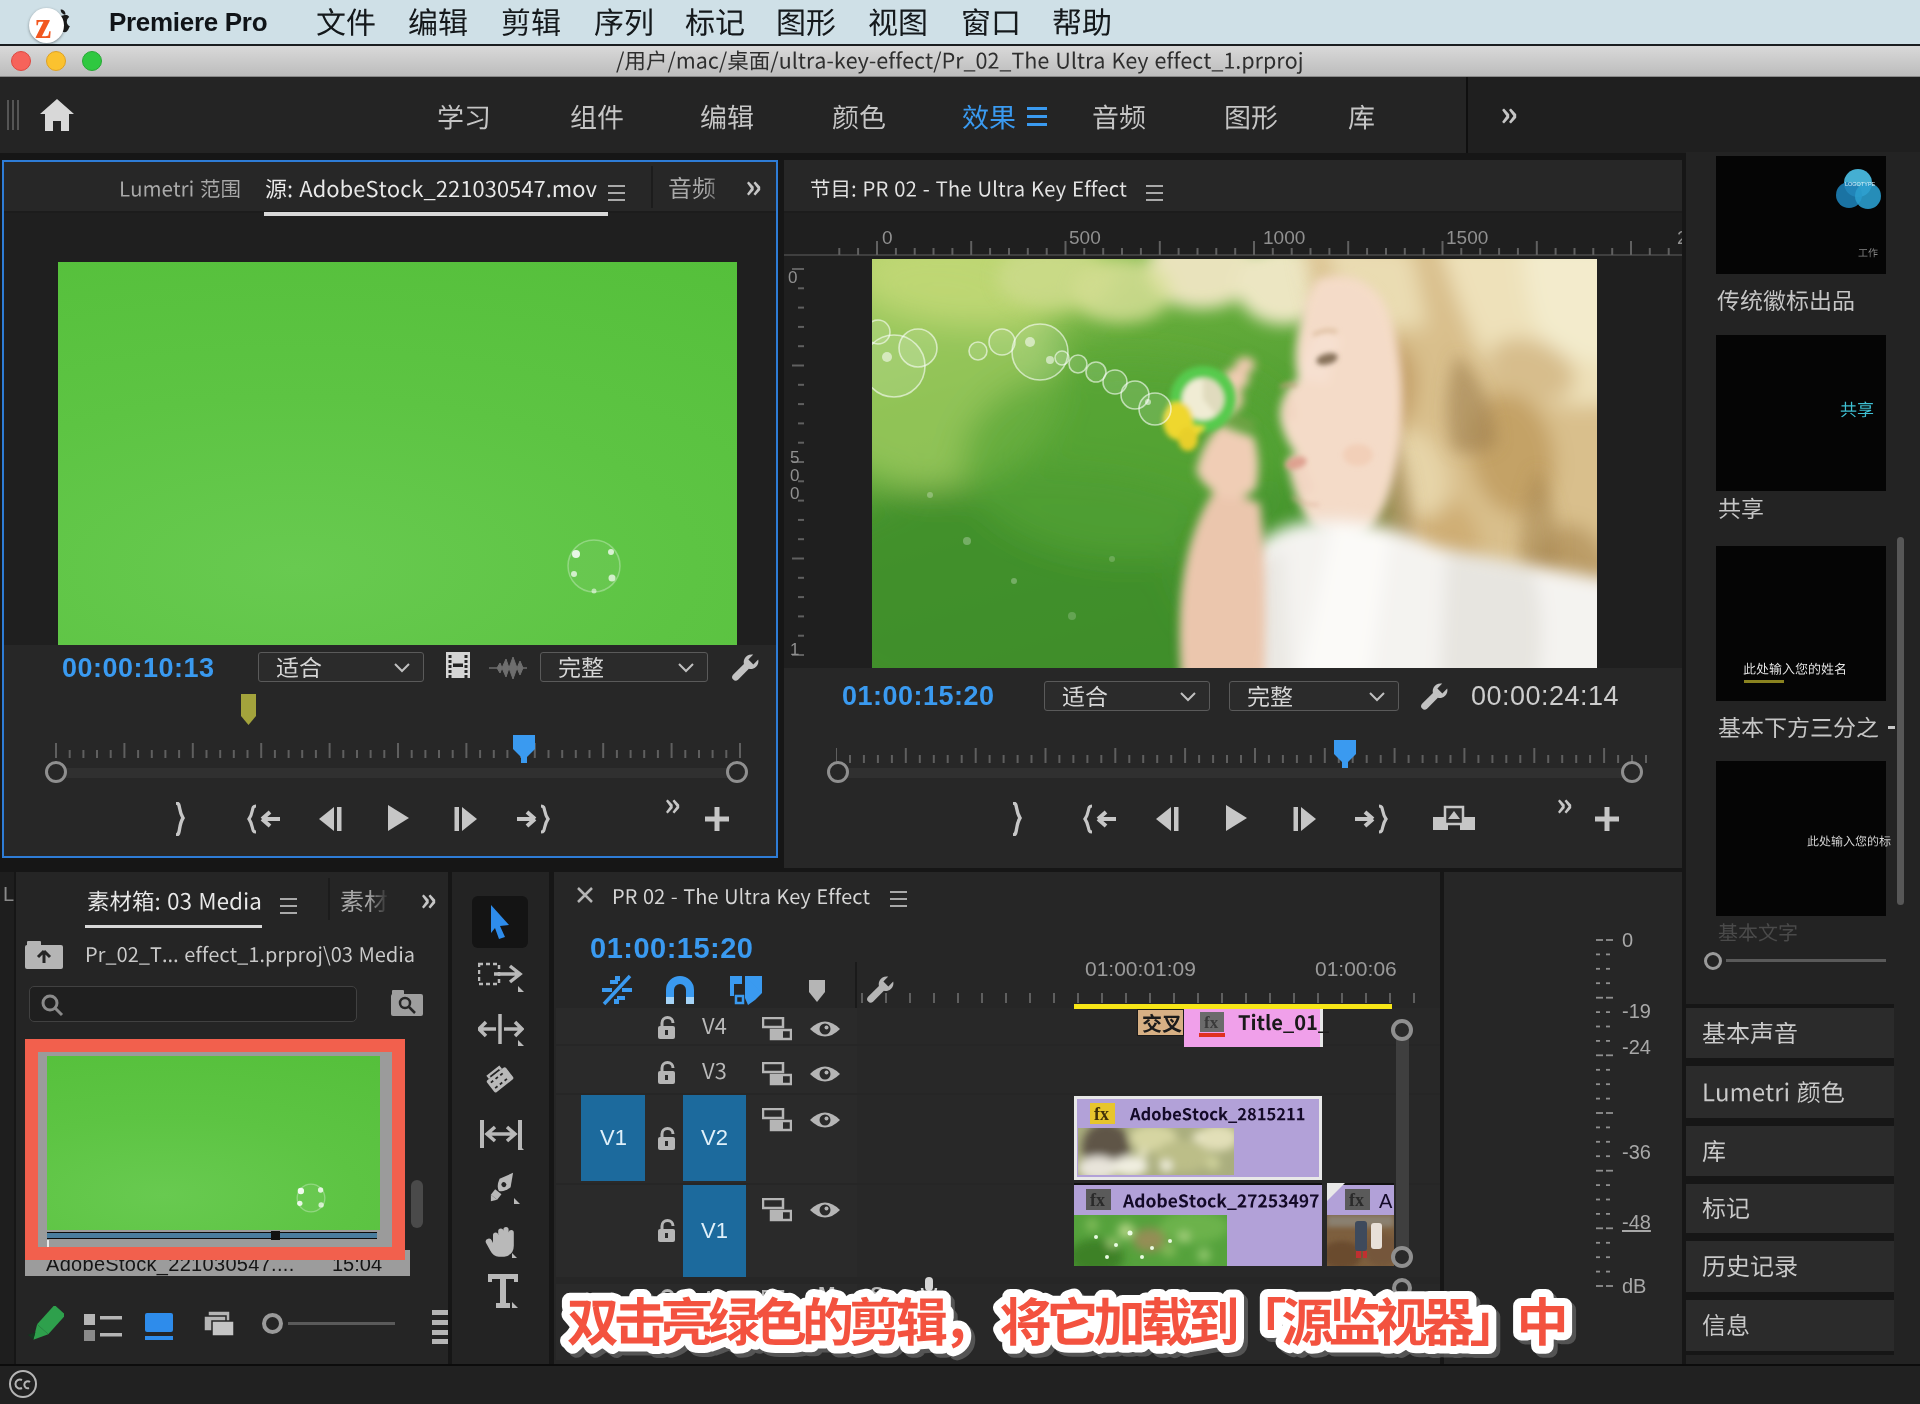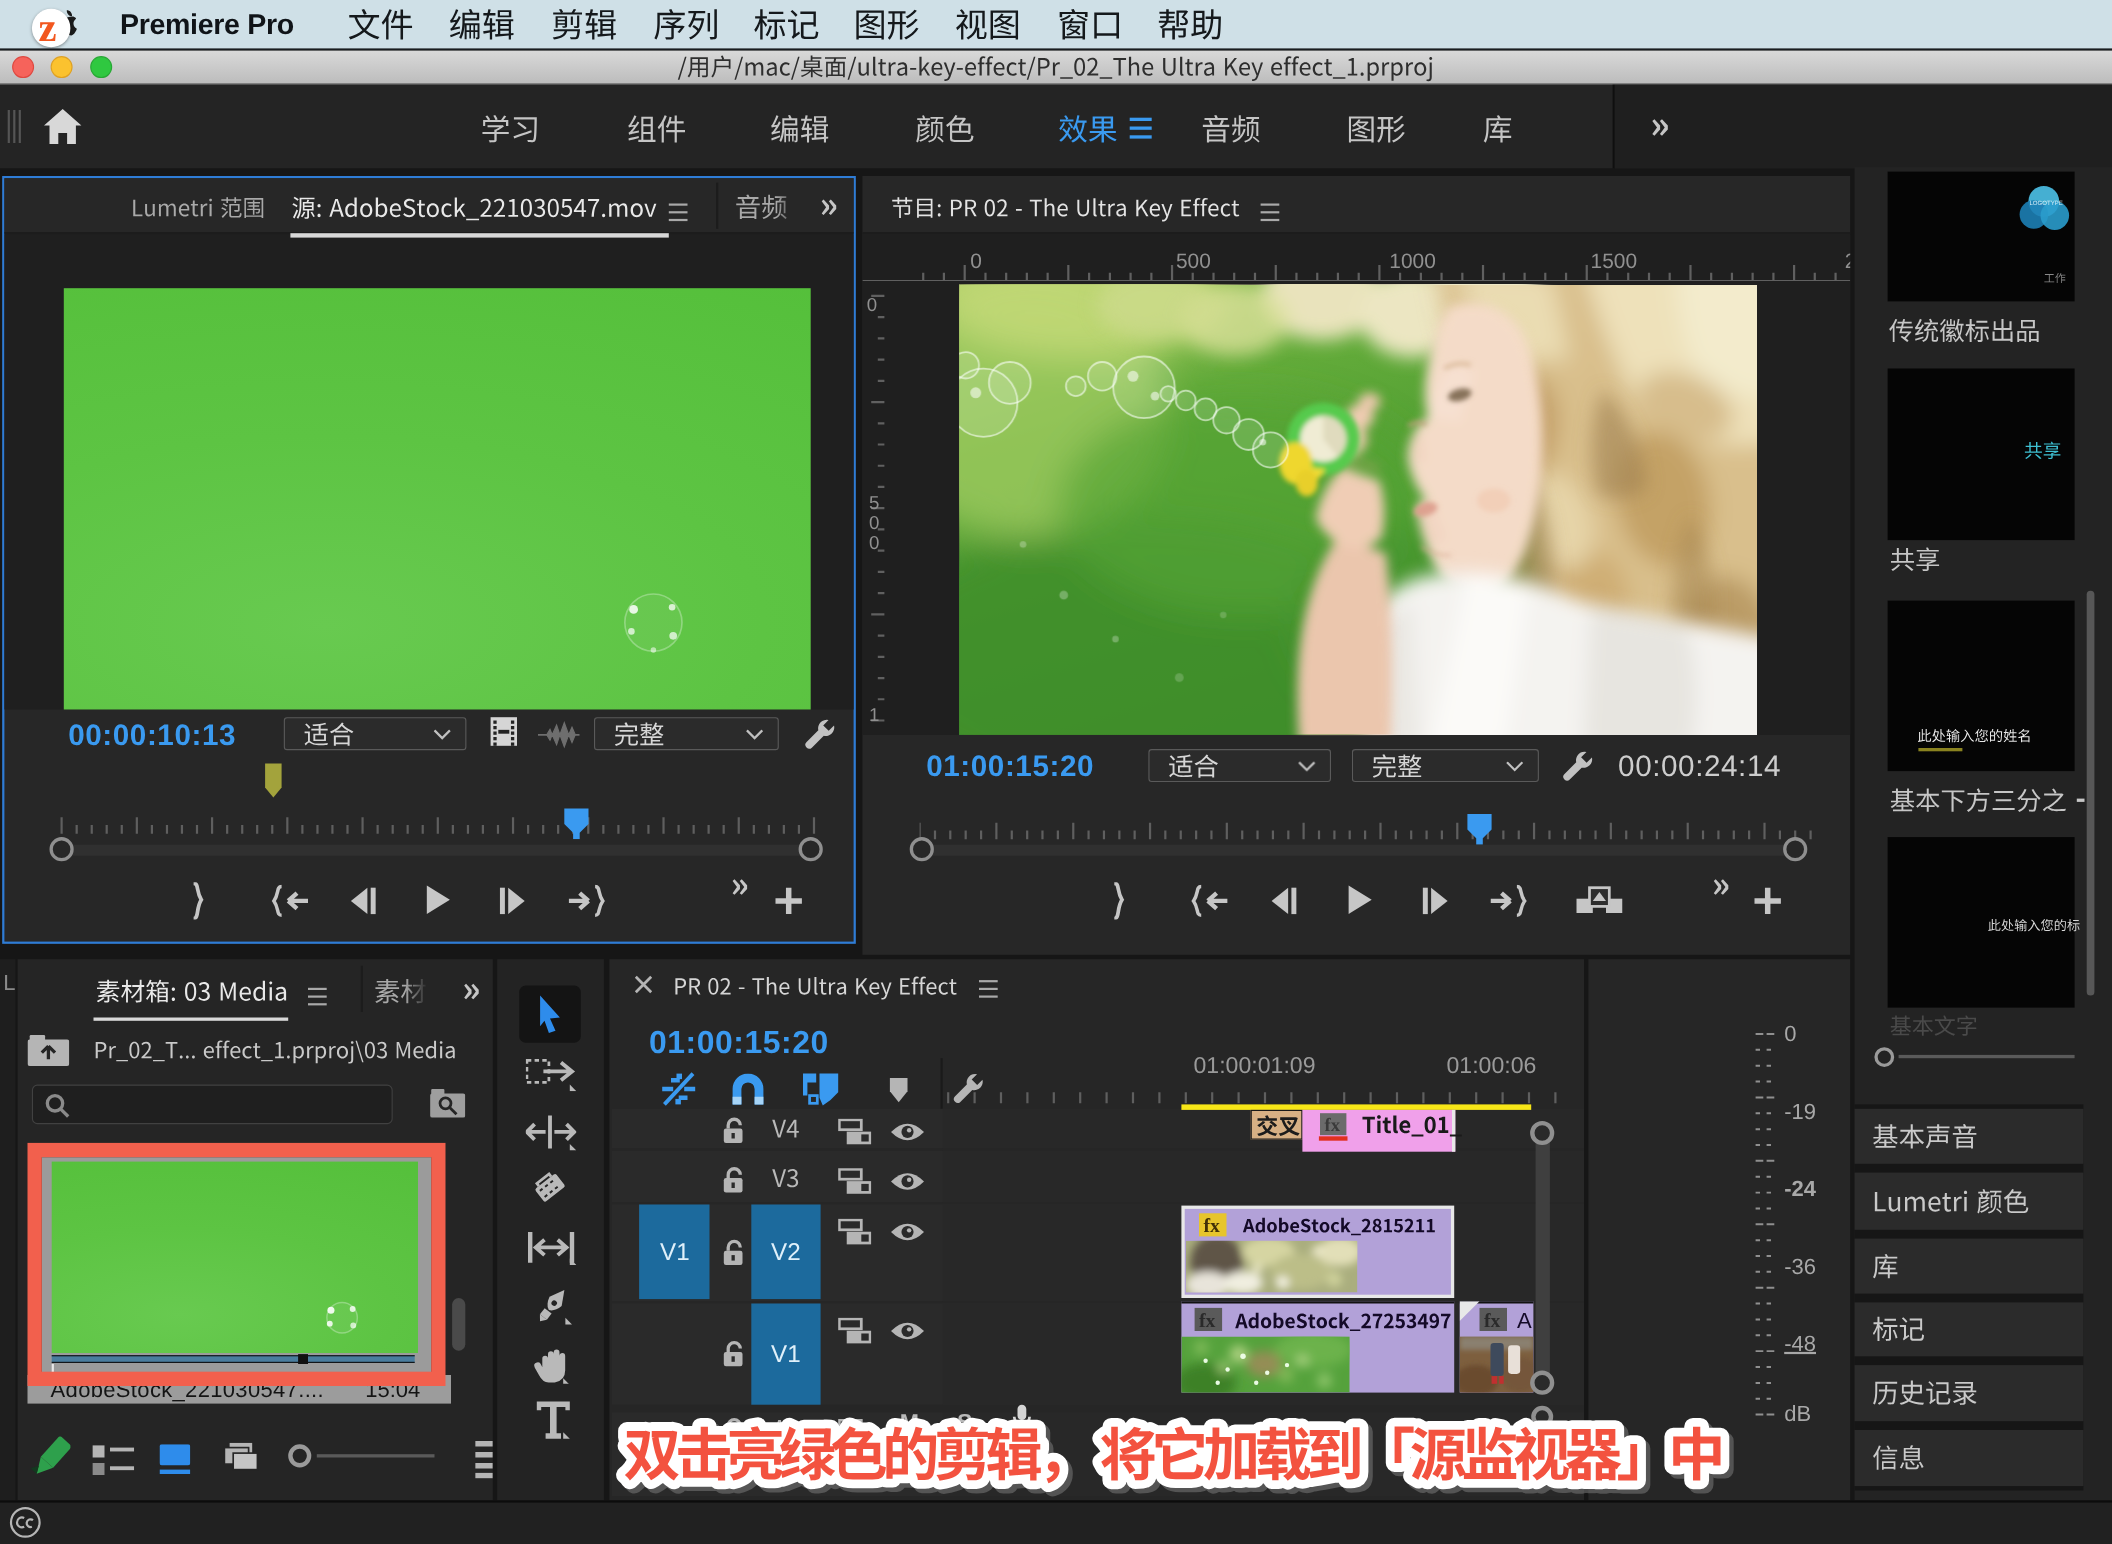--- a/index.html
+++ b/index.html
@@ -1091,21 +1091,21 @@
         <line x1="2" y1="385.2" x2="6" y2="385.2"></line>
         <line x1="12" y1="385.2" x2="16" y2="385.2"></line>
         <line x1="2" y1="399.6" x2="6" y2="399.6"></line>
         <line x1="12" y1="399.6" x2="16" y2="399.6"></line>
         <line x1="2" y1="414.0" x2="9" y2="414.0"></line>
         <line x1="12" y1="414.0" x2="19" y2="414.0"></line>
       </g>
     </svg>
     <div style="position:absolute;left:1622px;top:930px;font-family:'Liberation Sans',sans-serif;font-size:20px;font-weight:400;color:#a8a8a8;letter-spacing:0;white-space:pre;line-height:1;">0</div>
     <div style="position:absolute;left:1622px;top:1001px;font-family:'Liberation Sans',sans-serif;font-size:20px;font-weight:400;color:#a8a8a8;letter-spacing:0;white-space:pre;line-height:1;">-19</div>
-    <div style="position:absolute;left:1622px;top:1071px;font-family:'Liberation Sans',sans-serif;font-size:20px;font-weight:700;color:#a8a8a8;letter-spacing:0;white-space:pre;line-height:1;">-24</div>
+    <div style="position:absolute;left:1622px;top:1037px;font-family:'Liberation Sans',sans-serif;font-size:20px;font-weight:400;color:#a8a8a8;letter-spacing:0;white-space:pre;line-height:1;">-24</div>
     <div style="position:absolute;left:1622px;top:1142px;font-family:'Liberation Sans',sans-serif;font-size:20px;font-weight:400;color:#a8a8a8;letter-spacing:0;white-space:pre;line-height:1;">-36</div>
     <div style="position:absolute;left:1622px;top:1212px;font-family:'Liberation Sans',sans-serif;font-size:20px;font-weight:400;color:#a8a8a8;letter-spacing:0;white-space:pre;line-height:1;text-decoration:underline;">-48</div>
     <div style="position:absolute;left:1622px;top:1276px;font-family:'Liberation Sans',sans-serif;font-size:20px;font-weight:400;color:#a8a8a8;letter-spacing:0;white-space:pre;line-height:1;">dB</div>
     <div style="position:absolute;left:0px;top:1364px;width:1920px;height:40px;background:#212121;border-top:2px solid #0c0c0c;"></div>
     <svg style="position:absolute;left:8px;top:1369px;" width="30" height="30" viewBox="0 0 30 30">
       <circle cx="15" cy="15" r="13" stroke="#b5b5b5" stroke-width="2" fill="none"></circle>
       <path d="M14 11 a4.5 4.5 0 1 0 0 8 M22 13 a3.5 3.5 0 1 0 -1 6" stroke="#b5b5b5" stroke-width="2" fill="none"></path>
     </svg>
     <svg style="position:absolute;left:567px;top:1284px;overflow:visible" width="997" height="78">
       <path transform="translate(4,61.2)" d="M41.8 -34.4C40.8 -27.7 38.9 -21.7 36.4 -16.7C34.2 -21.9 32.7 -28.0 31.7 -34.4ZM25.5 -40.4V-34.4H28.3L25.8 -34.0C27.2 -25.0 29.3 -17.0 32.4 -10.5C29.2 -6.2 25.3 -3.0 20.6 -0.9C22.0 0.3 23.9 2.9 24.8 4.5C29.1 2.2 32.8 -0.7 36.0 -4.4C38.6 -0.7 41.8 2.3 45.7 4.7C46.7 3.0 48.7 0.6 50.1 -0.7C46.0 -2.9 42.7 -6.0 40.0 -10.0C44.5 -17.4 47.4 -27.0 48.6 -39.5L44.5 -40.6L43.4 -40.4ZM2.5 -26.8C5.7 -23.2 9.0 -19.1 12.1 -15.0C9.3 -8.7 5.6 -3.6 1.1 -0.4C2.6 0.7 4.6 3.1 5.6 4.6C9.9 1.1 13.4 -3.4 16.2 -8.9C17.7 -6.6 19.0 -4.4 19.9 -2.4L25.1 -6.9C23.8 -9.6 21.7 -12.7 19.2 -16.0C21.6 -22.6 23.2 -30.4 24.0 -39.4L20.0 -40.6L18.9 -40.4H2.9V-34.4H17.3C16.7 -30.0 15.8 -25.8 14.6 -21.9C12.1 -24.9 9.5 -27.9 7.1 -30.5Z M53.9 -15.4V2.3H85.7V4.7H92.2V-15.5H85.7V-3.8H76.6V-18.5H96.5V-24.8H76.6V-30.8H93.1V-36.9H76.6V-44.1H70.0V-36.9H53.3V-30.8H70.0V-24.8H49.6V-18.5H70.0V-3.8H60.6V-15.4Z M97.1 -19.7V-9.5H102.9V-14.9H136.7V-9.6H142.9V-19.7ZM110.1 -28.8H129.7V-25.9H110.1ZM103.9 -32.9V-21.8H136.4V-32.9ZM108.6 -12.6C108.1 -5.6 107.2 -2.4 96.3 -0.7C97.6 0.6 99.1 3.1 99.7 4.6C110.0 2.5 113.3 -1.2 114.5 -7.4H124.7V-3.3C124.7 2.0 126.1 3.7 131.8 3.7C132.9 3.7 136.0 3.7 137.2 3.7C141.5 3.7 143.1 2.0 143.7 -4.5C142.0 -4.9 139.3 -5.9 138.1 -6.8C137.9 -2.4 137.7 -1.6 136.4 -1.6C135.8 -1.6 133.5 -1.6 132.9 -1.6C131.6 -1.6 131.4 -1.8 131.4 -3.3V-12.6ZM115.4 -43.5C115.9 -42.5 116.4 -41.3 116.8 -40.2H96.4V-35.0H143.5V-40.2H124.0C123.5 -41.6 122.6 -43.4 121.8 -44.7Z M162.2 -16.8C164.2 -15.0 166.7 -12.5 167.8 -10.8L172.0 -14.1C170.8 -15.8 168.3 -18.2 166.2 -19.8ZM142.8 -3.5 144.2 2.4C148.9 0.7 154.7 -1.6 160.1 -3.7L159.1 -8.8C153.1 -6.8 146.9 -4.7 142.8 -3.5ZM163.8 -42.6V-37.4H182.2L182.1 -34.4H164.7V-29.7H181.9L181.7 -26.5H162.3V-21.1H173.4V-13.0C168.5 -9.9 163.4 -6.6 160.0 -4.8L163.4 0.0C166.4 -2.1 170.0 -4.6 173.4 -7.2V-1.5C173.4 -0.9 173.2 -0.7 172.6 -0.7C171.9 -0.7 170.0 -0.7 168.2 -0.8C169.0 0.7 169.8 3.0 169.9 4.6C173.0 4.6 175.3 4.5 177.0 3.6C178.6 2.8 179.1 1.3 179.1 -1.4V-7.2C181.7 -3.8 184.9 -1.1 188.5 0.6C189.4 -0.9 191.0 -3.0 192.3 -4.2C188.7 -5.5 185.4 -7.6 182.8 -10.3C185.6 -12.2 188.6 -14.5 191.2 -16.7L186.2 -19.7C184.7 -17.9 182.3 -15.8 180.1 -13.9L179.1 -15.5V-21.1H191.5V-26.5H187.5C187.9 -31.6 188.2 -37.5 188.3 -42.6L183.9 -42.8L182.9 -42.6ZM144.2 -21.5C145.0 -21.9 146.1 -22.2 150.2 -22.7C148.6 -20.3 147.2 -18.4 146.5 -17.6C145.0 -15.7 143.9 -14.5 142.6 -14.2C143.3 -12.7 144.2 -9.9 144.5 -8.8C145.8 -9.6 147.9 -10.1 159.6 -12.4C159.5 -13.7 159.6 -16.0 159.8 -17.6L152.2 -16.4C155.5 -20.6 158.6 -25.5 161.1 -30.3L156.0 -33.3C155.2 -31.6 154.3 -29.7 153.3 -28.0L149.6 -27.7C152.2 -31.8 154.8 -36.9 156.5 -41.5L150.6 -44.3C149.0 -38.3 146.0 -32.0 145.0 -30.4C144.0 -28.7 143.1 -27.7 142.1 -27.4C142.8 -25.7 143.9 -22.7 144.2 -21.5Z M211.5 -24.0V-17.7H201.8V-24.0ZM217.6 -24.0H227.1V-17.7H217.6ZM217.4 -34.6C216.1 -32.9 214.5 -31.1 213.0 -29.7H201.3C202.9 -31.3 204.3 -32.9 205.7 -34.6ZM205.4 -44.6C201.8 -38.1 195.5 -32.0 189.4 -28.3C190.4 -27.0 192.1 -23.8 192.7 -22.4C193.7 -23.1 194.7 -23.9 195.7 -24.6V-5.7C195.7 1.8 198.7 3.7 208.4 3.7C210.7 3.7 223.9 3.7 226.3 3.7C235.1 3.7 237.3 1.2 238.4 -7.4C236.7 -7.7 234.1 -8.7 232.5 -9.6C231.8 -3.1 231.1 -2.0 226.0 -2.0C222.9 -2.0 211.0 -2.0 208.3 -2.0C202.7 -2.0 201.8 -2.5 201.8 -5.7V-11.8H227.1V-10.1H233.2V-29.7H220.5C222.8 -32.2 225.1 -34.9 226.9 -37.5L222.9 -40.5L221.7 -40.1H209.7L211.0 -42.4Z M262.9 -21.1C265.4 -17.3 268.6 -12.2 270.1 -9.0L275.4 -12.2C273.8 -15.3 270.3 -20.3 267.8 -23.9ZM265.4 -44.1C263.9 -38.0 261.4 -31.7 258.4 -27.2V-35.7H250.3C251.2 -37.9 252.2 -40.6 253.0 -43.2L246.2 -44.2C246.0 -41.7 245.4 -38.3 244.7 -35.7H238.8V3.1H244.5V-0.7H258.4V-25.2C259.8 -24.3 261.6 -23.0 262.5 -22.2C264.1 -24.4 265.6 -27.2 267.0 -30.4H278.2C277.7 -12.0 277.0 -4.2 275.4 -2.5C274.8 -1.8 274.2 -1.6 273.2 -1.6C271.8 -1.6 268.7 -1.6 265.4 -1.9C266.5 -0.2 267.3 2.4 267.4 4.2C270.5 4.3 273.6 4.3 275.6 4.1C277.7 3.7 279.2 3.1 280.6 1.1C282.8 -1.6 283.4 -9.9 284.0 -33.3C284.1 -34.1 284.1 -36.1 284.1 -36.1H269.4C270.2 -38.3 270.9 -40.6 271.5 -42.7ZM244.5 -30.3H252.8V-21.8H244.5ZM244.5 -6.2V-16.4H252.8V-6.2Z M311.6 -32.0V-18.8H316.8V-32.0ZM321.5 -33.2V-17.9C321.5 -17.3 321.3 -17.2 320.6 -17.2C320.1 -17.1 318.1 -17.1 316.4 -17.2C316.9 -16.1 317.6 -14.5 317.9 -13.2C320.9 -13.2 323.1 -13.2 324.7 -13.8C326.4 -14.5 326.9 -15.4 326.9 -17.7V-33.2ZM316.1 -44.4C315.6 -43.0 314.5 -41.0 313.6 -39.5H299.6L301.9 -39.9C301.6 -41.2 300.6 -43.2 299.6 -44.5L293.8 -43.4C294.5 -42.3 295.2 -40.7 295.6 -39.5H285.1V-34.8H331.0V-39.5H319.8C320.6 -40.7 321.5 -42.0 322.4 -43.4ZM286.2 -12.0V-7.1H301.2C299.5 -3.4 295.7 -1.4 284.3 -0.3C285.3 0.9 286.7 3.4 287.1 4.9C301.3 3.0 305.9 -0.7 307.7 -7.1H321.6C321.1 -3.5 320.5 -1.7 319.8 -1.0C319.2 -0.7 318.7 -0.6 317.7 -0.6C316.5 -0.6 313.7 -0.6 311.0 -0.9C311.9 0.6 312.6 2.8 312.7 4.4C315.7 4.5 318.6 4.5 320.3 4.4C322.1 4.3 323.5 3.8 324.8 2.7C326.3 1.1 327.2 -2.3 328.0 -9.7C328.1 -10.5 328.2 -12.0 328.2 -12.0ZM302.4 -29.1V-27.1H293.5V-29.1ZM288.4 -32.8V-13.4H293.5V-18.6H302.4V-17.6C302.4 -17.1 302.2 -17.0 301.8 -17.0C301.3 -17.0 299.9 -17.0 298.6 -17.0C299.1 -16.1 299.7 -14.7 299.9 -13.5C302.4 -13.5 304.4 -13.5 305.7 -14.1C307.1 -14.7 307.5 -15.5 307.5 -17.6V-32.8ZM302.4 -23.9V-21.8H293.5V-23.9Z M358.8 -38.3H369.8V-35.0H358.8ZM353.1 -42.6V-30.6H375.8V-42.6ZM332.8 -16.1C333.2 -16.6 335.1 -16.9 336.7 -16.9H340.9V-11.1C337.0 -10.5 333.3 -10.0 330.5 -9.6L331.7 -3.6L340.9 -5.3V4.5H346.6V-6.3L350.9 -7.2L350.6 -12.5L346.6 -12.0V-16.9H349.9V-22.5H346.6V-29.8H340.9V-22.5H337.9C339.2 -25.6 340.5 -29.0 341.6 -32.7H350.6V-38.5H343.2C343.6 -40.0 343.9 -41.6 344.2 -43.1L338.2 -44.2C337.9 -42.3 337.6 -40.4 337.2 -38.5H331.0V-32.7H335.8C334.9 -29.3 334.0 -26.6 333.6 -25.5C332.7 -23.2 332.0 -21.7 330.9 -21.4C331.5 -20.0 332.5 -17.2 332.8 -16.1ZM369.5 -23.5V-20.6H359.1V-23.5ZM349.5 -5.1 350.5 0.4 369.5 -1.2V4.6H375.3V-1.8L379.2 -2.1L379.2 -7.2L375.3 -6.9V-23.5H378.7V-28.5H350.5V-23.5H353.4V-5.3ZM369.5 -16.2V-13.5H359.1V-16.2ZM369.5 -9.1V-6.4L359.1 -5.7V-9.1Z M386.1 7.2C392.5 5.3 396.3 0.5 396.3 -5.5C396.3 -9.8 394.4 -12.6 390.7 -12.6C388.0 -12.6 385.6 -10.8 385.6 -7.9C385.6 -4.9 388.0 -3.2 390.6 -3.2L391.1 -3.3C390.8 -0.6 388.4 1.7 384.4 3.0Z M458.1 -30.8C459.4 -29.7 460.8 -28.2 461.8 -26.8C458.4 -25.4 454.6 -24.3 450.8 -23.6C451.7 -22.5 453.0 -20.4 453.7 -18.9H450.9V-13.2H458.6L453.7 -10.7C456.1 -7.9 458.7 -4.0 459.7 -1.5L465.2 -4.5C464.0 -7.0 461.2 -10.6 458.9 -13.2H470.7V-2.1C470.7 -1.4 470.4 -1.2 469.6 -1.2C468.7 -1.2 465.7 -1.2 463.1 -1.3C463.9 0.4 464.7 2.9 465.0 4.5C469.0 4.5 472.0 4.5 474.1 3.5C476.2 2.7 476.8 1.0 476.8 -2.0V-13.2H482.5V-18.9H476.8V-24.0H470.7V-18.9H454.7C466.7 -21.8 477.4 -27.5 482.4 -38.3L478.3 -40.4L477.2 -40.1H468.3C469.0 -40.9 469.7 -41.7 470.4 -42.5L463.9 -44.2C461.2 -40.2 456.0 -36.1 450.3 -33.9C451.5 -32.9 453.5 -31.0 454.4 -29.8C457.3 -31.2 460.3 -33.1 463.0 -35.2H473.5C471.7 -33.0 469.4 -31.0 466.7 -29.4C465.7 -30.8 464.1 -32.3 462.7 -33.4ZM434.0 -33.6C436.4 -31.1 439.2 -27.6 440.4 -25.3L443.2 -27.6V-19.1C439.7 -16.4 436.4 -13.8 434.1 -12.3L437.1 -6.8C439.1 -8.4 441.1 -10.1 443.2 -11.9V4.6H449.2V-44.2H443.2V-31.6C441.7 -33.4 439.8 -35.5 438.3 -37.1Z M490.3 -27.2V-5.8C490.3 1.5 492.9 3.5 501.9 3.5C503.8 3.5 513.9 3.5 516.0 3.5C524.0 3.5 526.2 0.9 527.1 -8.0C525.3 -8.4 522.5 -9.5 520.9 -10.6C520.3 -3.8 519.7 -2.7 515.6 -2.7C513.2 -2.7 504.3 -2.7 502.2 -2.7C497.6 -2.7 496.9 -3.1 496.9 -5.8V-11.5C505.5 -13.5 514.7 -16.1 521.7 -19.3L516.7 -24.3C511.7 -21.7 504.3 -19.1 496.9 -17.2V-27.2ZM500.9 -42.9C501.7 -41.3 502.5 -39.3 503.1 -37.5H483.6V-25.3H489.8V-31.6H520.8V-25.3H527.3V-37.5H510.1C509.6 -39.5 508.3 -42.4 507.0 -44.7Z M555.6 -38.2V3.6H561.6V-0.1H568.3V3.2H574.6V-38.2ZM561.6 -6.0V-32.2H568.3V-6.0ZM535.3 -43.4 535.3 -34.8H529.2V-28.8H535.2C534.9 -16.5 533.5 -6.6 527.6 0.1C529.2 1.0 531.2 3.2 532.2 4.7C538.9 -3.1 540.8 -14.8 541.3 -28.8H546.6C546.2 -11.3 545.8 -4.8 544.8 -3.4C544.2 -2.7 543.8 -2.4 543.0 -2.4C542.1 -2.4 540.2 -2.5 538.1 -2.7C539.1 -0.9 539.8 1.8 539.9 3.6C542.3 3.7 544.6 3.7 546.2 3.4C547.9 3.0 549.0 2.4 550.2 0.7C551.9 -1.7 552.2 -9.8 552.7 -32.0C552.7 -32.8 552.7 -34.8 552.7 -34.8H541.4L541.5 -43.4Z M611.8 -40.8C614.0 -38.6 616.6 -35.5 617.7 -33.4L622.5 -36.6C621.3 -38.6 618.5 -41.6 616.4 -43.7ZM576.4 -5.7 576.9 -0.2 589.5 -1.2V4.5H595.3V-1.8L603.4 -2.5L603.4 -7.5L595.3 -7.0V-9.9H602.5L602.6 -15.0H595.3V-18.1H589.5V-15.0H584.6C585.5 -16.3 586.5 -17.7 587.3 -19.2H603.2V-24.1H590.0L591.3 -27.0L587.4 -28.0H604.8C605.2 -20.1 606.1 -12.8 607.6 -7.2C605.3 -4.1 602.6 -1.4 599.5 0.7C601.0 1.8 602.8 3.7 603.7 5.0C606.0 3.3 608.1 1.2 610.0 -1.0C611.8 2.2 614.1 4.2 617.1 4.2C621.5 4.2 623.2 2.0 624.1 -6.1C622.6 -6.7 620.6 -8.0 619.4 -9.4C619.2 -3.9 618.6 -1.8 617.7 -1.8C616.3 -1.8 615.0 -3.5 614.0 -6.4C617.3 -11.6 619.8 -17.6 621.7 -24.2L616.2 -25.7C615.2 -21.8 613.8 -18.0 612.1 -14.6C611.5 -18.5 611.0 -23.1 610.7 -28.0H623.3V-32.9H610.5C610.4 -36.5 610.4 -40.2 610.5 -44.1H604.3C604.3 -40.3 604.4 -36.5 604.6 -32.9H593.2V-35.9H601.8V-40.7H593.2V-44.1H587.3V-40.7H578.6V-35.9H587.3V-32.9H576.0V-28.0H585.1C584.6 -26.7 584.1 -25.3 583.5 -24.1H576.7V-19.2H581.2C580.6 -18.3 580.1 -17.5 579.8 -17.1C578.9 -15.7 578.1 -14.8 577.1 -14.6C577.8 -13.1 578.7 -10.2 579.0 -9.1C579.5 -9.6 581.4 -9.9 583.3 -9.9H589.5V-6.6Z M653.0 -39.3V-7.7H658.7V-39.3ZM662.9 -43.6V-3.2C662.9 -2.3 662.6 -2.0 661.7 -2.0C660.8 -2.0 657.9 -2.0 655.2 -2.1C656.1 -0.5 657.1 2.2 657.4 3.8C661.4 3.8 664.3 3.6 666.4 2.7C668.3 1.7 669.0 0.1 669.0 -3.2V-43.6ZM623.2 -3.1 624.6 2.7C631.6 1.5 641.6 -0.4 650.7 -2.1L650.4 -7.4L640.4 -5.8V-11.8H649.8V-17.2H640.4V-21.9H634.5V-17.2H625.0V-11.8H634.5V-4.8C630.2 -4.1 626.3 -3.5 623.2 -3.1ZM626.7 -22.0C628.3 -22.7 630.4 -22.9 644.8 -24.1C645.3 -23.1 645.7 -22.3 646.0 -21.5L650.8 -24.6C649.5 -27.7 646.2 -32.3 643.5 -35.7H650.9V-41.1H623.7V-35.7H630.3C629.1 -33.0 627.7 -30.7 627.2 -29.9C626.3 -28.7 625.5 -27.9 624.7 -27.7C625.3 -26.1 626.3 -23.2 626.7 -22.0ZM639.0 -33.2C640.0 -31.9 641.0 -30.4 641.9 -29.0L632.5 -28.3C634.2 -30.6 635.7 -33.2 637.0 -35.7H643.3Z M700.8 -44.3V-11.1H707.0V-38.7H718.1V-44.3Z M745.1 -19.9H757.1V-17.0H745.1ZM745.1 -26.9H757.1V-24.1H745.1ZM740.5 -10.5C739.2 -7.2 737.1 -3.6 735.1 -1.1C736.5 -0.4 738.8 0.9 740.0 1.9C742.0 -0.8 744.4 -5.2 746.0 -8.9ZM755.3 -9.0C756.9 -5.7 759.0 -1.3 760.0 1.4L765.7 -1.1C764.6 -3.6 762.4 -8.0 760.7 -11.1ZM718.5 -39.3C721.2 -37.6 725.1 -35.3 727.0 -33.7L730.8 -38.7C728.8 -40.1 724.7 -42.3 722.1 -43.8ZM716.0 -25.3C718.7 -23.7 722.6 -21.4 724.5 -19.9L728.2 -25.0C726.2 -26.3 722.2 -28.4 719.6 -29.7ZM716.6 0.6 722.4 4.0C724.6 -1.1 727.1 -7.2 729.1 -12.8L724.0 -16.2C721.7 -10.1 718.8 -3.4 716.6 0.6ZM739.6 -31.4V-12.5H747.9V-1.4C747.9 -0.8 747.7 -0.7 747.1 -0.7C746.5 -0.7 744.4 -0.7 742.5 -0.7C743.2 0.8 743.9 3.0 744.1 4.6C747.4 4.7 749.8 4.6 751.6 3.7C753.4 2.9 753.8 1.4 753.8 -1.2V-12.5H762.9V-31.4H752.9L755.0 -34.8L749.1 -35.9H764.4V-41.4H731.7V-27.0C731.7 -18.6 731.3 -6.7 725.4 1.4C726.9 2.0 729.5 3.7 730.6 4.7C736.9 -4.0 737.8 -17.8 737.8 -27.0V-35.9H747.9C747.6 -34.5 747.1 -32.9 746.6 -31.4Z M794.6 -27.0C797.8 -24.4 801.7 -20.6 803.3 -18.1L808.5 -21.7C806.5 -24.2 802.5 -27.8 799.4 -30.3ZM777.4 -44.1V-18.7H783.6V-44.1ZM767.1 -42.4V-20.2H773.2V-42.4ZM792.4 -44.1C790.8 -36.7 787.8 -29.6 783.7 -25.3C785.1 -24.4 787.7 -22.6 788.8 -21.5C791.0 -24.2 793.0 -27.7 794.7 -31.6H811.0V-37.2H796.9C797.5 -39.1 798.1 -41.0 798.5 -42.9ZM769.2 -16.5V-2.1H763.8V3.4H811.4V-2.1H806.5V-16.5ZM775.0 -2.1V-11.3H779.6V-2.1ZM785.3 -2.1V-11.3H790.0V-2.1ZM795.7 -2.1V-11.3H800.4V-2.1Z M831.1 -41.9V-14.1H837.1V-36.5H850.6V-14.1H856.9V-41.9ZM840.8 -33.4V-25.2C840.8 -17.2 839.4 -6.8 826.1 0.2C827.3 1.0 829.4 3.4 830.1 4.7C836.5 1.3 840.5 -3.2 843.0 -8.1V-1.7C843.0 2.8 844.8 4.0 849.0 4.0H852.6C857.9 4.0 858.7 1.5 859.3 -6.6C857.8 -6.9 855.8 -7.7 854.4 -8.9C854.3 -2.1 854.0 -0.6 852.7 -0.6H850.2C849.2 -0.6 848.8 -1.0 848.8 -2.4V-14.3H845.4C846.5 -18.0 846.8 -21.7 846.8 -25.0V-33.4ZM815.3 -41.4C816.8 -39.7 818.3 -37.3 819.3 -35.5H811.4V-29.8H822.3C819.4 -23.9 814.8 -18.4 810.0 -15.2C810.7 -14.0 812.0 -10.6 812.5 -8.7C814.0 -9.9 815.5 -11.2 817.0 -12.7V4.6H822.9V-15.7C824.3 -13.7 825.6 -11.6 826.4 -10.1L830.3 -15.0C829.5 -16.1 826.2 -19.9 824.2 -22.0C826.4 -25.6 828.3 -29.5 829.7 -33.4L826.4 -35.7L825.3 -35.5H821.5L824.9 -37.5C824.1 -39.4 822.1 -42.1 820.2 -44.1Z M867.4 -36.8H873.1V-32.1H867.4ZM889.3 -36.8H895.5V-32.1H889.3ZM887.1 -25.1C888.7 -24.4 890.7 -23.4 892.3 -22.4H880.7C881.6 -23.7 882.3 -25.1 883.0 -26.4L879.1 -27.1V-42.1H861.8V-26.9H876.4C875.7 -25.4 874.7 -23.9 873.7 -22.4H857.9V-17.0H868.2C865.1 -14.6 861.3 -12.4 856.6 -10.7C857.7 -9.6 859.3 -7.3 859.9 -5.8L861.8 -6.7V4.7H867.5V3.4H873.1V4.4H879.1V-11.8H870.7C872.9 -13.4 874.9 -15.2 876.6 -17.0H885.3C886.9 -15.1 888.8 -13.4 890.9 -11.8H883.7V4.7H889.4V3.4H895.5V4.4H901.6V-6.1L902.9 -5.6C903.8 -7.1 905.5 -9.5 906.9 -10.6C901.8 -11.9 896.8 -14.2 893.1 -17.0H905.3V-22.4H896.4L898.0 -24.0C896.8 -25.0 895.0 -26.0 893.1 -26.9H901.5V-42.1H883.6V-26.9H888.9ZM867.5 -1.9V-6.4H873.1V-1.9ZM889.4 -1.9V-6.4H895.5V-1.9Z M921.3 4.8V-28.4H915.1V-0.8H904.0V4.8Z M972.1 -44.2V-35.2H954.1V-8.8H960.4V-11.6H972.1V4.6H978.7V-11.6H990.5V-9.0H997.1V-35.2H978.7V-44.2ZM960.4 -17.8V-29.0H972.1V-17.8ZM990.5 -17.8H978.7V-29.0H990.5Z" fill="none" stroke="rgba(120,120,120,0.55)" stroke-width="16" stroke-linejoin="round"></path>

